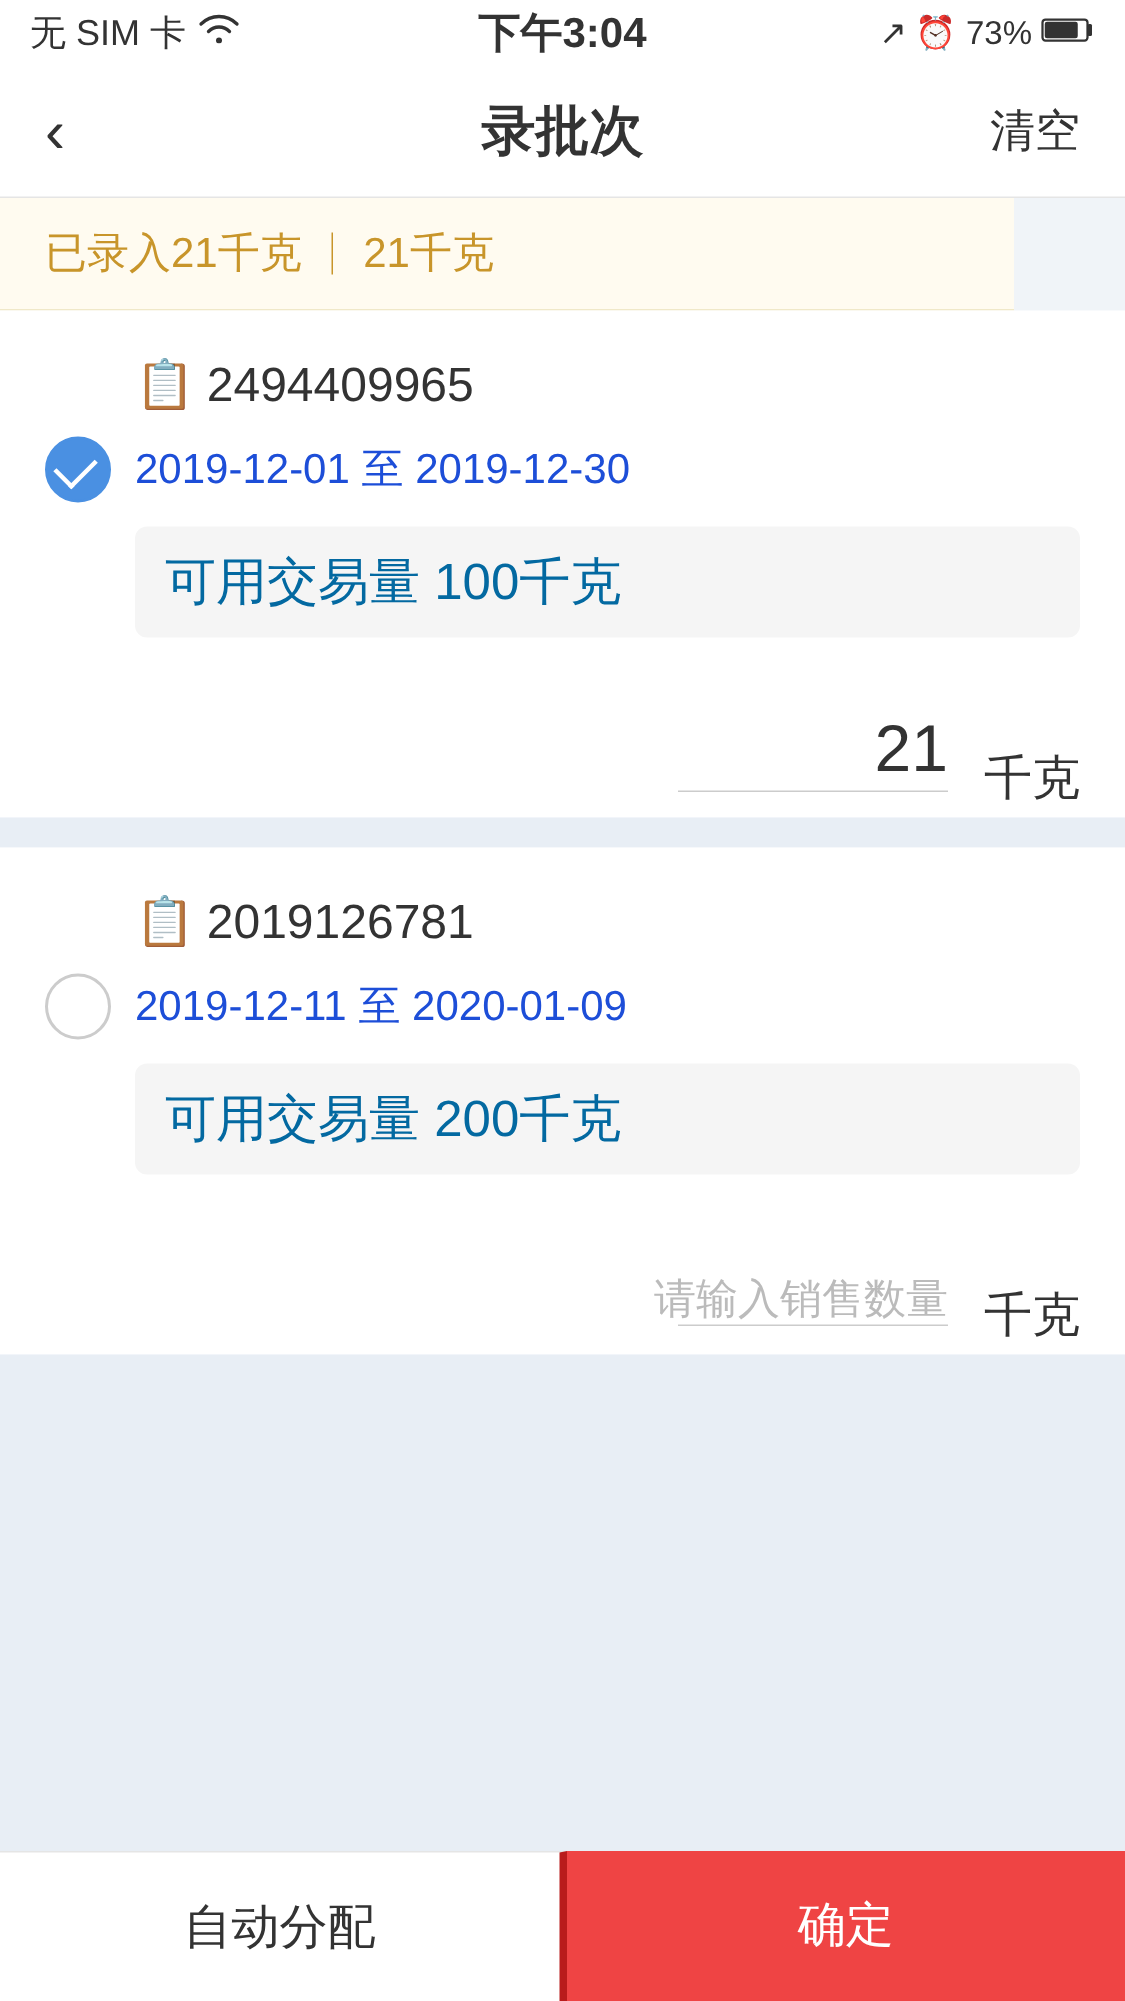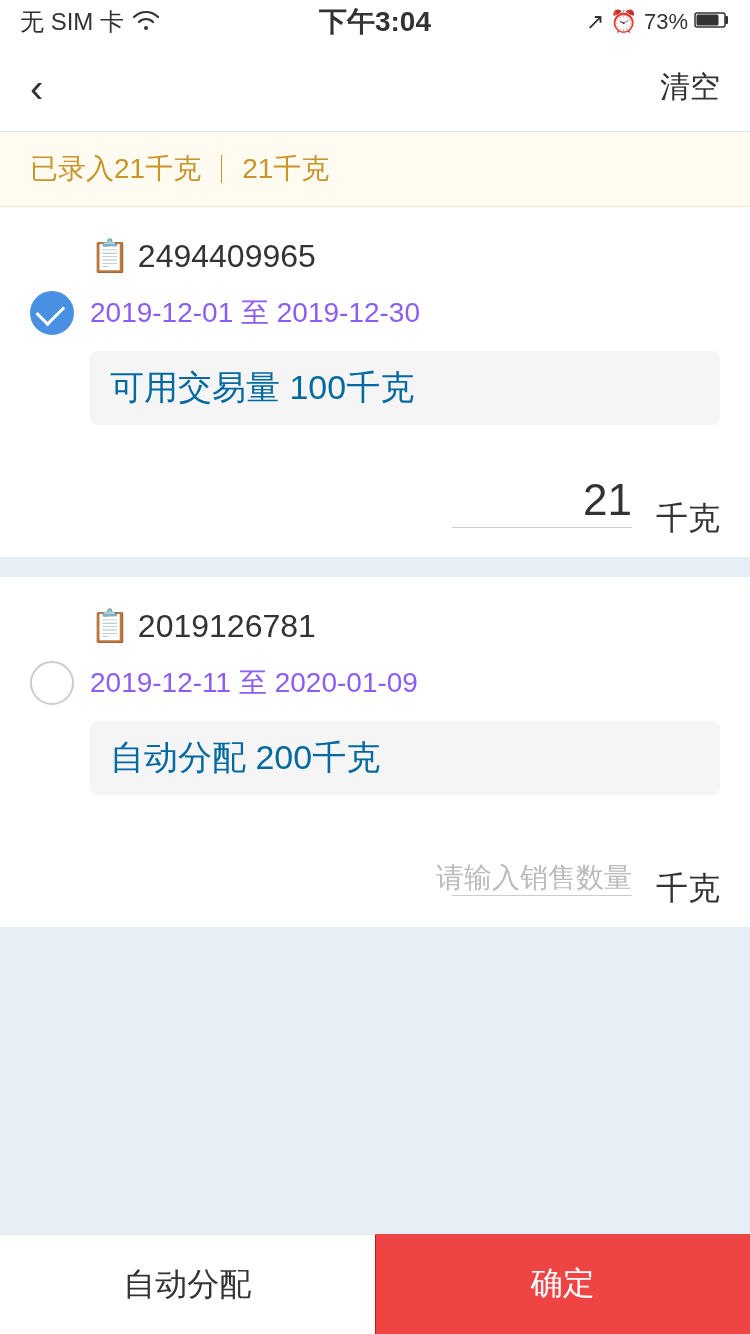--- a/index.html
+++ b/index.html
@@ -72,21 +72,21 @@
       line-height: 1;
     }
     .nav-clear {
       font-size: 30px;
       color: #333;
       cursor: pointer;
     }
 
     
     .info-banner {
-      width: 750px;
+      width: 676px;
       background: #fffbf0;
       padding: 18px 30px;
       display: flex;
       align-items: center;
       gap: 0;
       border-bottom: 1px solid #f0e8c8;
     }
     .info-banner-text {
       font-size: 28px;
       color: #c8952a;
@@ -152,21 +152,21 @@
       content: '';
       width: 22px;
       height: 14px;
       border-left: 3px solid #fff;
       border-bottom: 3px solid #fff;
       transform: rotate(-45deg) translateY(-3px);
       display: block;
     }
     .batch-date {
       font-size: 28px;
-      color: #8b5cf6;
+      color: #1d4ed8;
     }
     .batch-available {
       margin-left: 60px;
       background: #f5f5f5;
       border-radius: 8px;
       padding: 14px 20px;
       font-size: 34px;
       color: #0369a1;
     }
     .quantity-unit {
@@ -209,40 +209,40 @@
       flex: 1;
       background: #fff;
       border: none;
       font-size: 32px;
       color: #333;
       cursor: pointer;
       display: flex;
       align-items: center;
       justify-content: center;
       border-top: 1px solid #e5e5e5;
-      border-right: 1px solid #b91c1c;
+      border-right: 5px solid #b91c1c;
     }
     .btn-confirm {
       flex: 1;
       background: #ef4444;
       border: none;
       font-size: 32px;
       color: #fff;
       cursor: pointer;
       display: flex;
       align-items: center;
       justify-content: center;
     }
 
     .content-scroll {
       padding-bottom: 100px;
     }
 
     .quantity-section {
-      padding: 16px 30px 16px 30px;
+      padding: 16px 30px 4px 30px;
       display: flex;
       align-items: center;
       justify-content: flex-end;
       gap: 12px;
       background: #fff;
     }
     .qty-input-area {
       display: flex;
       flex-direction: column;
       align-items: flex-end;
@@ -282,20 +282,21 @@
         <rect x="1" y="2" width="30" height="14" rx="2" stroke="#333" stroke-width="1.5" fill="none"></rect>
         <rect x="31" y="5" width="3" height="8" rx="1" fill="#333"></rect>
         <rect x="2.5" y="3.5" width="22" height="11" rx="1.5" fill="#333"></rect>
       </svg>
     </span>
   </div>
 </div>
 
 <div class="nav-bar">
   <span class="nav-back">‹</span>
+  <span class="nav-title">录批次</span>
   <span class="nav-clear">清空</span>
 </div>
 
 <div class="content-scroll">
 
   <div class="info-banner">
     <span class="info-banner-text">已录入21千克</span>
     <div class="info-divider"></div>
     <span class="info-value">21千克</span>
   </div>
@@ -333,21 +334,21 @@
       <div class="batch-id-row">
         <span class="batch-icon">📋</span>
         <span class="batch-id">2019126781</span>
       </div>
 
       <div class="batch-date-row">
         <div class="radio-circle"></div>
         <span class="batch-date">2019-12-11 至 2020-01-09</span>
       </div>
 
-      <div class="batch-available">自动分配 200千克</div>
+      <div class="batch-available">可用交易量 200千克</div>
     </div>
 
     <div class="quantity-section">
       <div class="qty-input-area">
         <span class="qty-val" style="color:#bbb; font-size:28px;margin-top:15px;">请输入销售数量</span>
         <div class="qty-underline"></div>
       </div>
       <span class="quantity-unit">千克</span>
     </div>
   </div>

